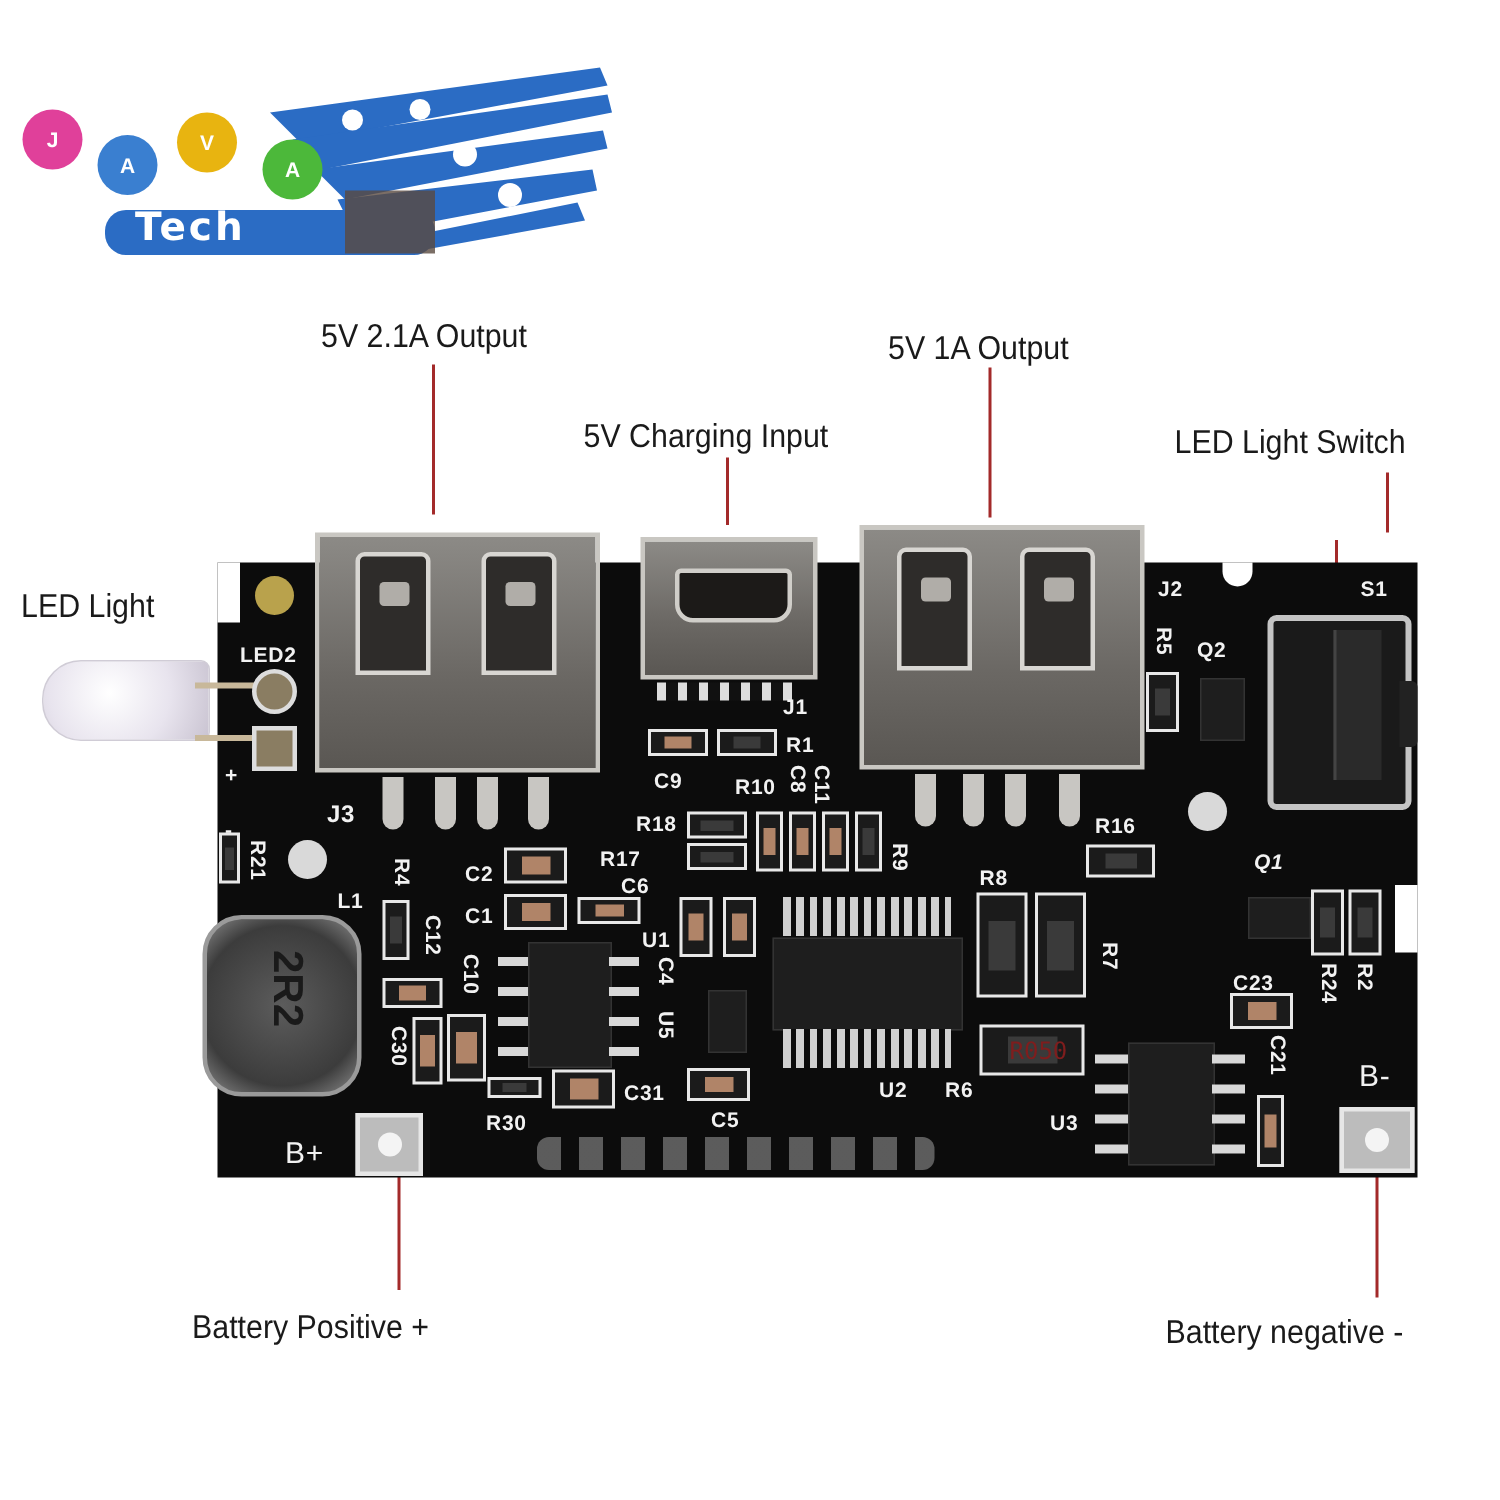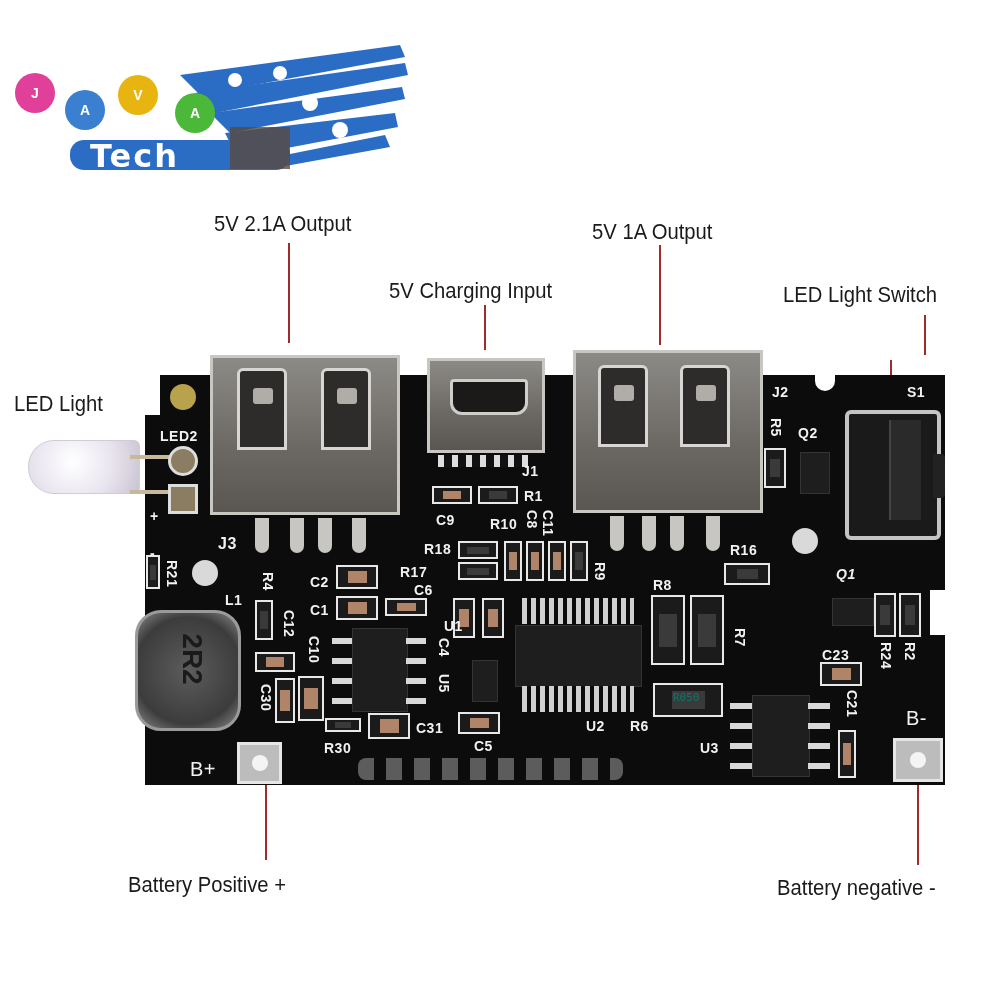--- a/index.html
+++ b/index.html
@@ -38,21 +38,21 @@
     </g>
     <g fill="#ffffff">
       <circle cx="225" cy="45" r="7"></circle>
         <circle cx="270" cy="38" r="7"></circle>
         <circle cx="300" cy="68" r="8"></circle>
         <circle cx="330" cy="95" r="8"></circle>
     </g>
     <rect x="60" y="105" width="220" height="30" rx="14" fill="#2b6cc4"></rect>
     <rect x="220" y="92" width="60" height="42" fill="#5a4a40" opacity="0.8"></rect>
   </svg>
-  <div class="abs" style="left:80px;top:102px;font-size:32px;font-weight:bold;color:#ffffff;font-family:'DejaVu Sans',sans-serif;letter-spacing:2px;">Tech</div>
+  <div class="abs" style="left:80px;top:102px;font-size:26px;font-weight:bold;color:#ffffff;font-family:'DejaVu Sans',sans-serif;letter-spacing:2px;">Tech</div>
   <div class="abs" style="left:5px;top:38px;width:40px;height:40px;border-radius:50%;background:#e0409a;color:#fff;font-weight:bold;text-align:center;line-height:40px;font-size:14px;"><span>J</span></div>
   <div class="abs" style="left:55px;top:55px;width:40px;height:40px;border-radius:50%;background:#3a7fd0;color:#fff;font-weight:bold;text-align:center;line-height:40px;font-size:14px;"><span>A</span></div>
   <div class="abs" style="left:108px;top:40px;width:40px;height:40px;border-radius:50%;background:#e8b410;color:#fff;font-weight:bold;text-align:center;line-height:40px;font-size:14px;"><span>V</span></div>
   <div class="abs" style="left:165px;top:58px;width:40px;height:40px;border-radius:50%;background:#4cb83a;color:#fff;font-weight:bold;text-align:center;line-height:40px;font-size:14px;"><span>A</span></div>
 </div>
 
 <div class="callout" style="left:214px;top:211px;">5V 2.1A Output</div>
 <div class="leader" style="left:288px;top:243px;height:100px;"></div>
 
 <div class="callout" style="left:389px;top:278px;">5V Charging Input</div>
@@ -168,21 +168,21 @@
 <div class="smd res vert" style="left:255px;top:600px;width:18px;height:40px;"></div>
 <div class="smd" style="left:255px;top:652px;width:40px;height:20px;"></div>
 <div class="smd vert" style="left:275px;top:678px;width:20px;height:45px;"></div>
 <div class="smd vert" style="left:298px;top:676px;width:26px;height:45px;"></div>
 <div class="smd res" style="left:325px;top:718px;width:36px;height:14px;"></div>
 <div class="smd" style="left:368px;top:713px;width:42px;height:26px;"></div>
 <div class="smd" style="left:458px;top:712px;width:42px;height:22px;"></div>
 <div class="smd res vert" style="left:651px;top:595px;width:34px;height:70px;"></div>
 <div class="smd res vert" style="left:690px;top:595px;width:34px;height:70px;"></div>
 <div class="smd res" style="left:653px;top:683px;width:70px;height:34px;"></div>
-<div class="abs" style="left:673px;top:691px;font-size:11px;color:#0f766e;font-family:'DejaVu Sans Mono',monospace;">R050</div>
+<div class="abs" style="left:673px;top:691px;font-size:16px;color:#7f1d1d;font-family:'DejaVu Sans Mono',monospace;">R050</div>
 <div class="smd res vert" style="left:764px;top:448px;width:22px;height:40px;"></div>
 <div class="smd res" style="left:724px;top:563px;width:46px;height:22px;"></div>
 <div class="smd res vert" style="left:874px;top:593px;width:22px;height:44px;"></div>
 <div class="smd res vert" style="left:899px;top:593px;width:22px;height:44px;"></div>
 <div class="smd" style="left:820px;top:662px;width:42px;height:24px;"></div>
 <div class="smd vert" style="left:838px;top:730px;width:18px;height:48px;"></div>
 <div class="smd res vert" style="left:146px;top:555px;width:14px;height:34px;"></div>
 
 <div class="mhole" style="left:192px;top:560px;"></div>
 <div class="mhole" style="left:792px;top:528px;"></div>
@@ -223,21 +223,21 @@
 <div class="silk" style="left:310px;top:574px;">C2</div>
 <div class="silk" style="left:310px;top:602px;">C1</div>
 <div class="silk v" style="left:276px;top:572px;">R4</div>
 <div class="silk v" style="left:180px;top:560px;">R21</div>
 <div class="silk" style="left:225px;top:592px;">L1</div>
 <div class="silk v" style="left:297px;top:610px;">C12</div>
 <div class="silk v" style="left:322px;top:636px;">C10</div>
 <div class="silk v" style="left:274px;top:684px;">C30</div>
 <div class="silk" style="left:324px;top:740px;">R30</div>
 <div class="silk" style="left:416px;top:720px;">C31</div>
-<div class="silk" style="left:444px;top:618px;">U1</div>
+<div class="silk" style="left:428px;top:618px;">U1</div>
 <div class="silk v" style="left:452px;top:638px;">C4</div>
 <div class="silk v" style="left:452px;top:674px;">U5</div>
 <div class="silk" style="left:474px;top:738px;">C5</div>
 <div class="silk" style="left:586px;top:718px;">U2</div>
 <div class="silk" style="left:630px;top:718px;">R6</div>
 <div class="silk" style="left:653px;top:577px;">R8</div>
 <div class="silk v" style="left:748px;top:628px;">R7</div>
 <div class="silk" style="left:700px;top:740px;">U3</div>
 <div class="silk" style="left:190px;top:758px;font-size:20px;font-weight:normal;">B+</div>
 

